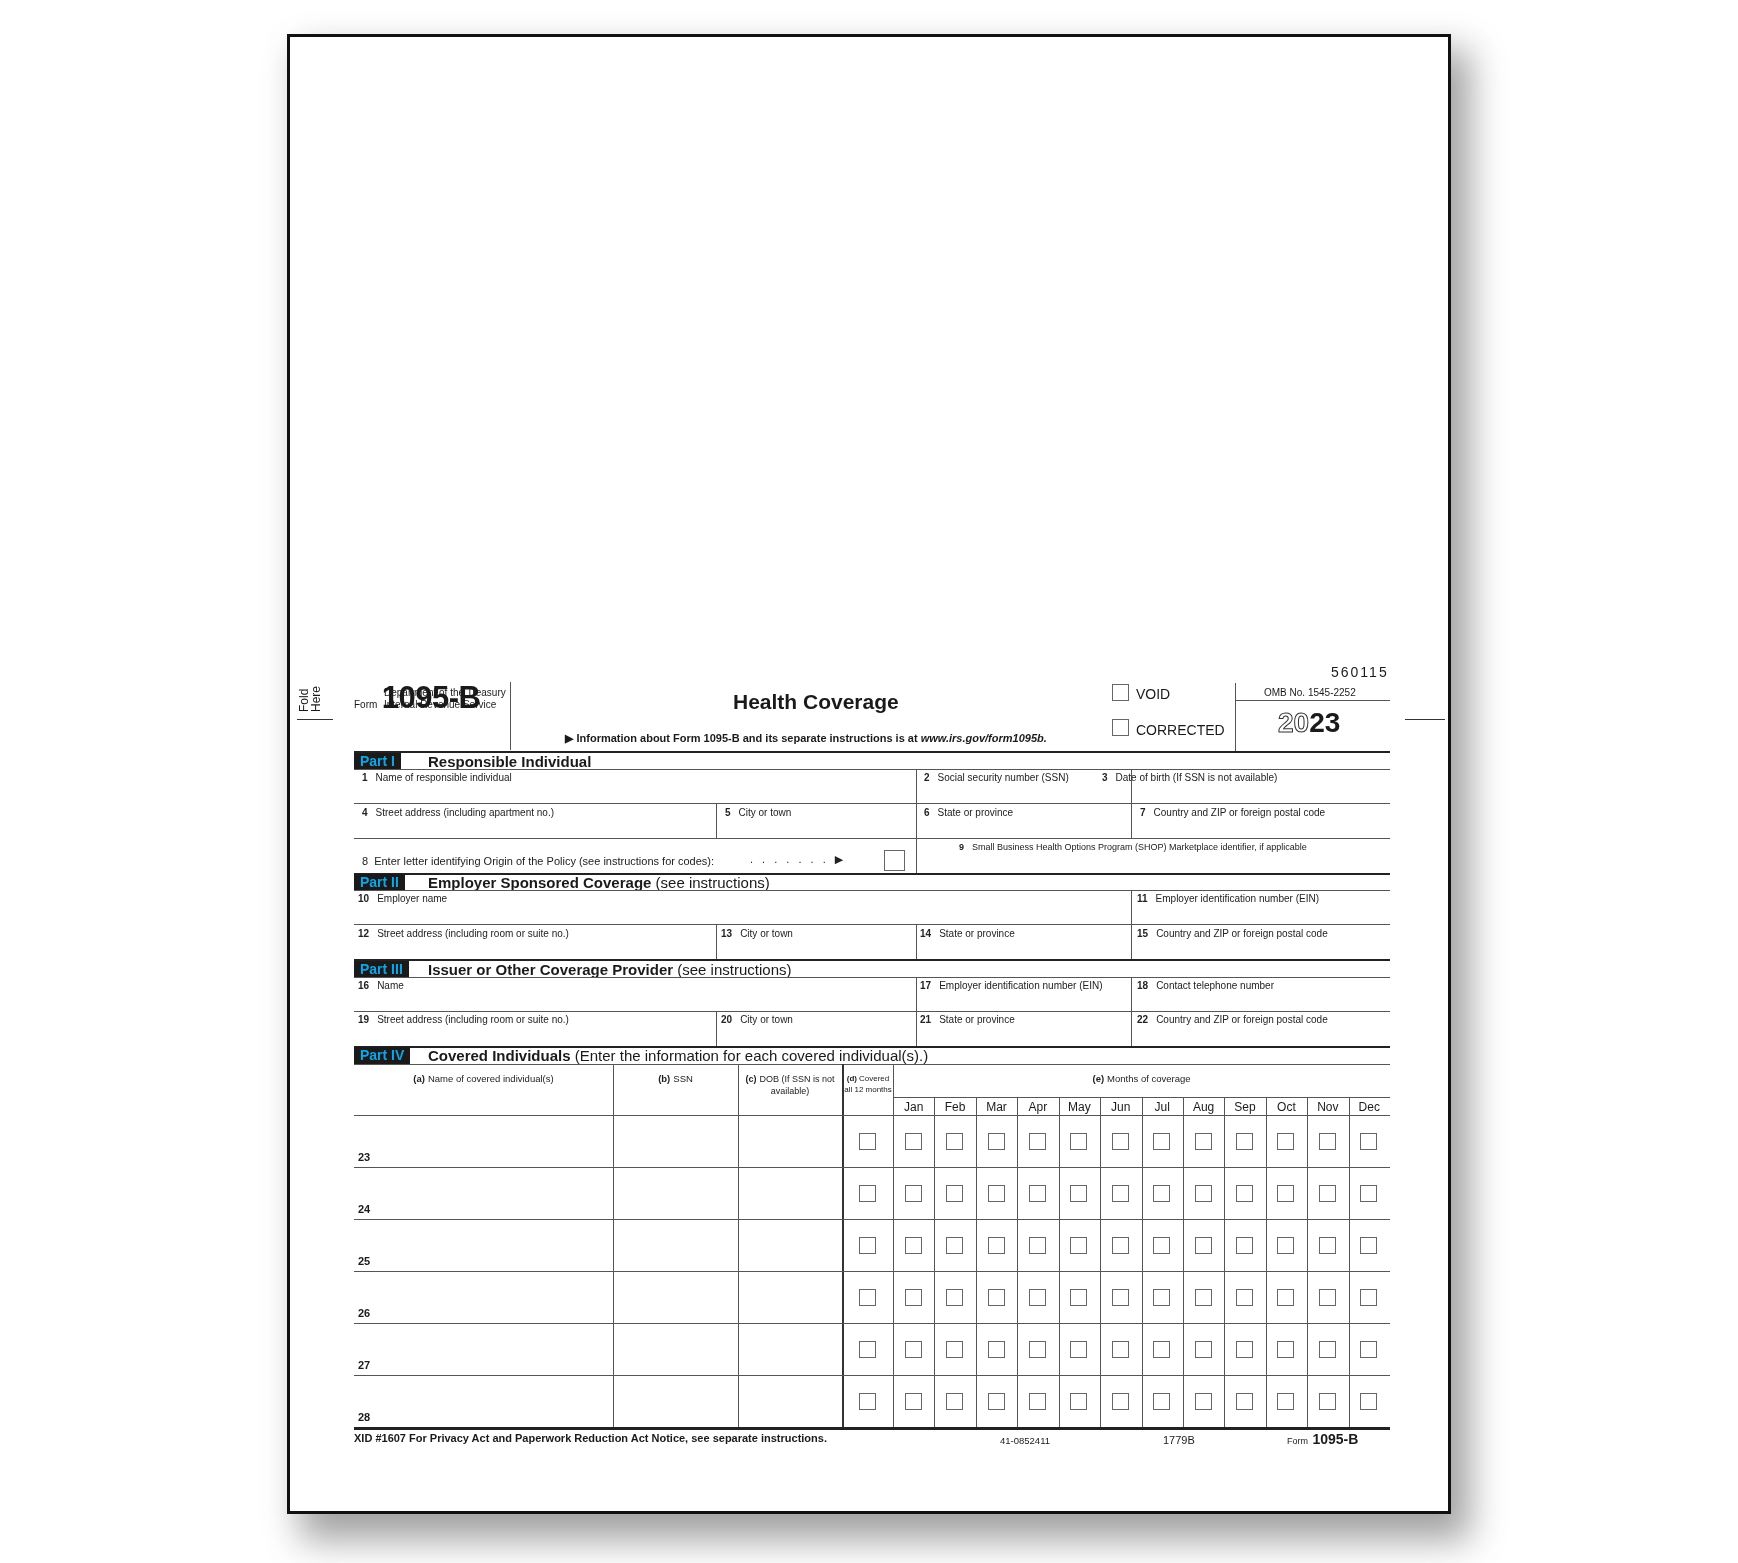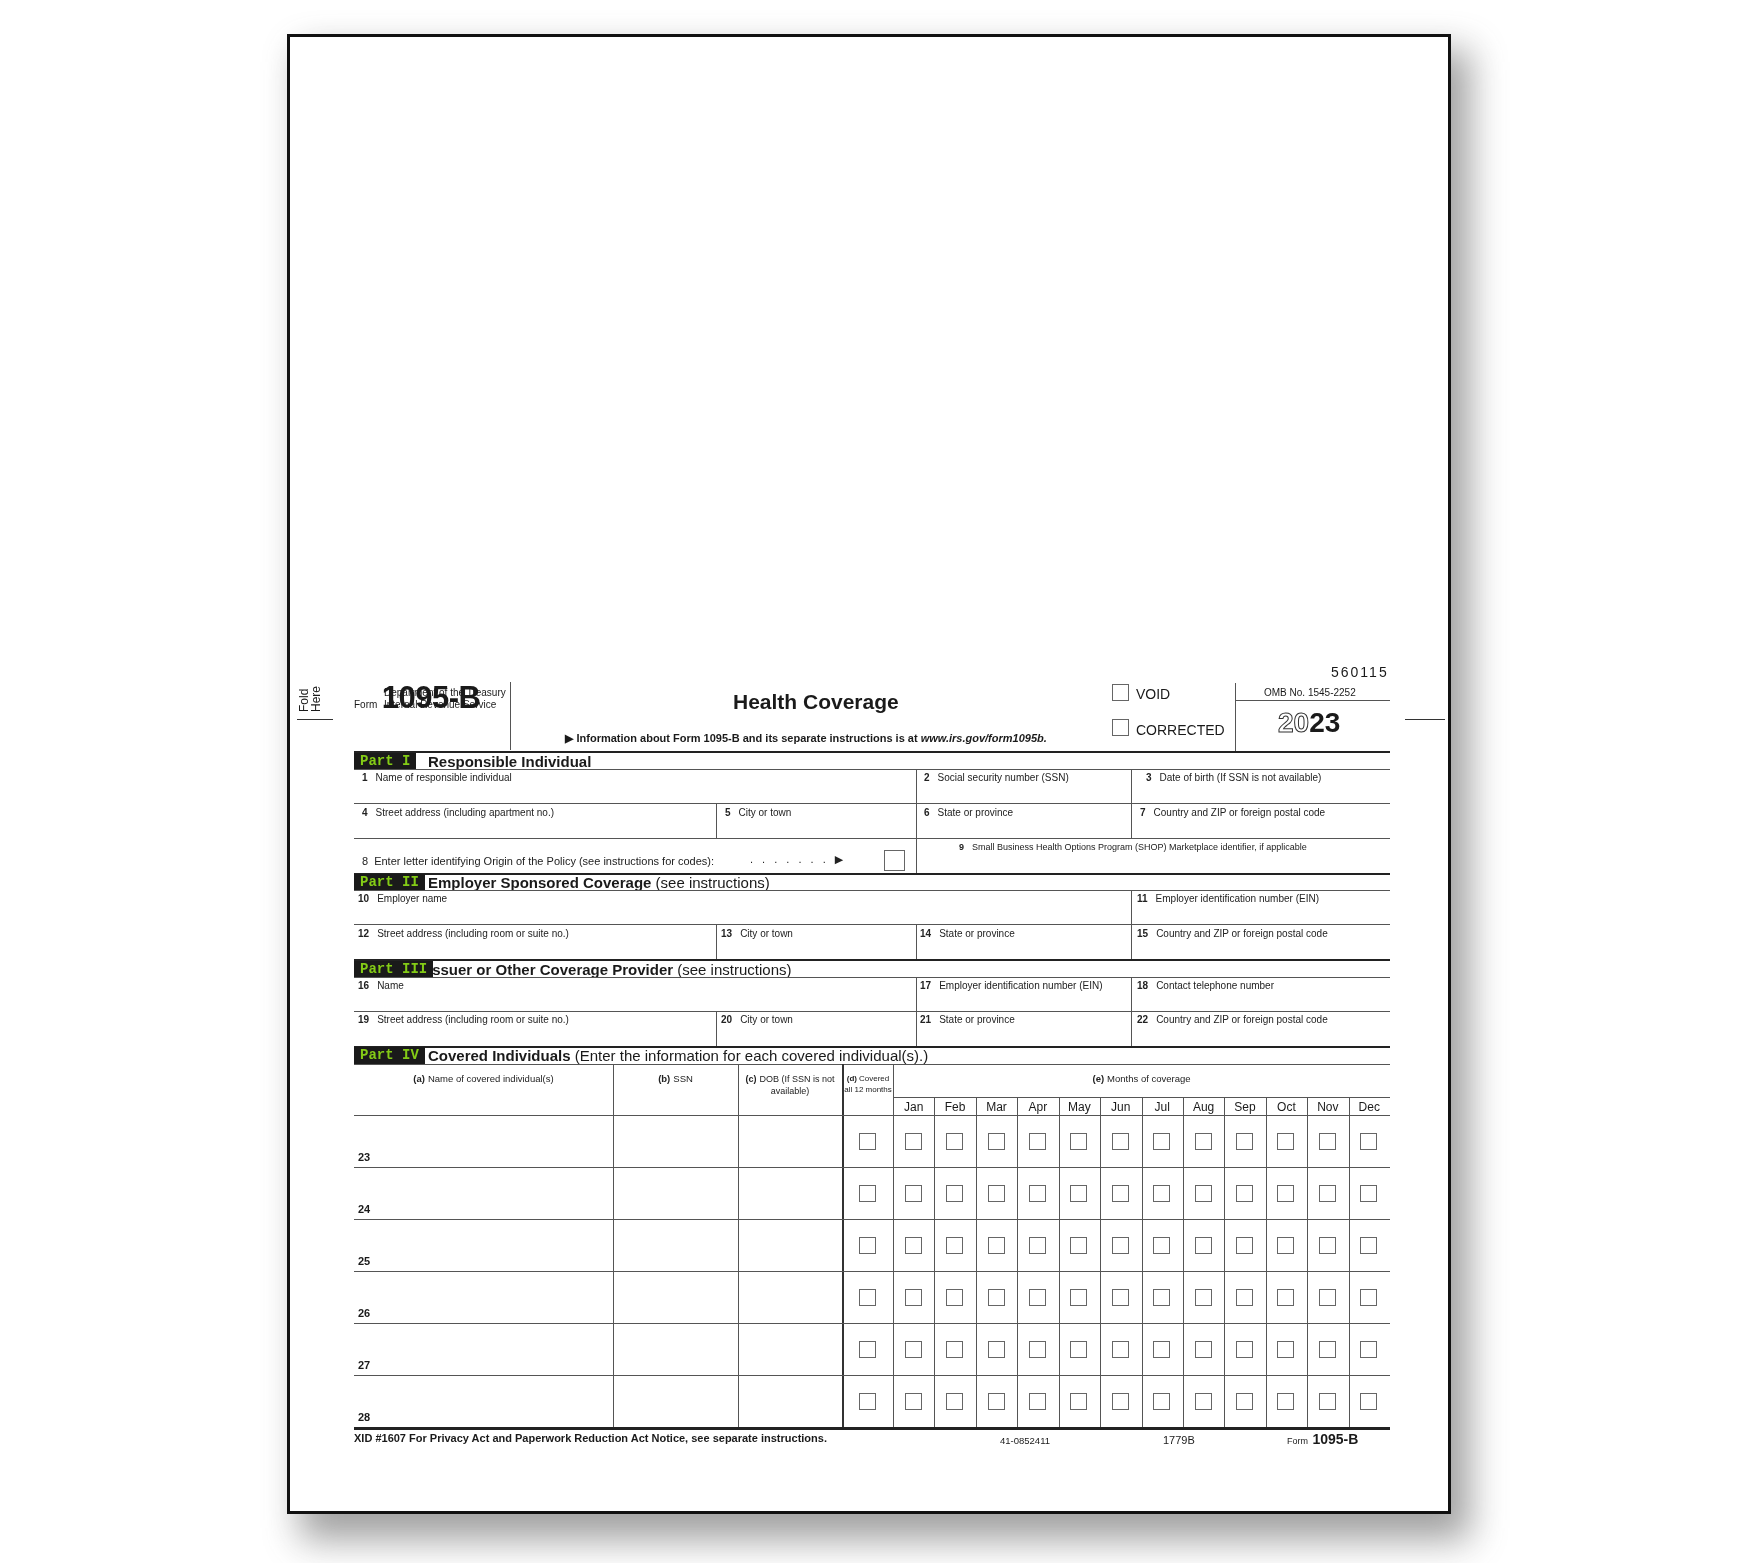--- a/index.html
+++ b/index.html
@@ -6,21 +6,21 @@
   body{width:1738px;height:1563px;position:relative;overflow:hidden;font-family:"Liberation Sans",sans-serif;color:#1a1a1a;}
   .shadow{position:absolute;left:300px;top:50px;width:1170px;height:1490px;background:#555;filter:blur(18px);opacity:.55;}
   .page{position:absolute;left:287px;top:34px;width:1164px;height:1480px;background:#fff;border:3px solid #111;box-sizing:border-box;}
   .abs{position:absolute;}
   .hl{position:absolute;height:0;border-top:1px solid #555;}
   .hl.thick{border-top:2px solid #222;}
   .vl{position:absolute;width:0;border-left:1px solid #555;}
   .vl.thick{border-left:2px solid #333;}
   .lbl{position:absolute;font-size:10px;color:#222;white-space:nowrap;}
   .lbl b{font-weight:bold;margin-right:8px;}
-  .partband{position:absolute;background:#1a1a1a;color:#84cc16;font-weight:bold;font-size:14px;padding:0 6px;height:17px;line-height:17px;font-family:Liberation Mono, monospace;}
+  .partband{position:absolute;background:#1a1a1a;color:#0ea5e9;font-weight:bold;font-size:14px;padding:0 6px;height:17px;line-height:17px;}
   .parttitle{position:absolute;font-size:15px;font-weight:bold;white-space:nowrap;}
   .parttitle span{font-weight:normal;}
   .cb{position:absolute;width:17px;height:17px;border:1px solid #666;box-sizing:border-box;background:#fff;}
   .month{position:absolute;font-size:12px;text-align:center;}
   .rownum{position:absolute;font-size:11px;font-weight:bold;}
   .fold{position:absolute;font-size:12px;transform:rotate(-90deg);transform-origin:left top;line-height:12px;}
 </style>
 </head>
 <body>
 
@@ -65,21 +65,21 @@
 <div class="hl thick" style="left:354px;top:751px;width:1036px;"></div>
 
 <div class="partband" style="left:354px;top:753px;">Part I</div>
 <div class="parttitle" style="left:428px;top:753px;"><span style="font-weight:bold;">Responsible Individual</span></div>
 <div class="hl" style="left:354px;top:769px;width:1036px;"></div>
 
 <div class="lbl" style="left:362px;top:772px;"><b>1</b><span>Name of responsible individual</span></div>
 <div class="vl" style="left:916px;top:769px;height:104px;"></div>
 <div class="lbl" style="left:924px;top:772px;"><b>2</b><span>Social security number (SSN)</span></div>
 <div class="vl" style="left:1131px;top:769px;height:69px;"></div>
-<div class="lbl" style="left:1146px;top:772px;"><b>3</b><span>Date of birth (If SSN is not available)</span></div>
+<div class="lbl" style="left:1102px;top:772px;"><b>3</b><span>Date of birth (If SSN is not available)</span></div>
 
 <div class="hl" style="left:354px;top:803px;width:1036px;"></div>
 <div class="lbl" style="left:362px;top:807px;"><b>4</b><span>Street address (including apartment no.)</span></div>
 <div class="vl" style="left:716px;top:803px;height:35px;"></div>
 <div class="lbl" style="left:725px;top:807px;"><b>5</b><span>City or town</span></div>
 <div class="lbl" style="left:924px;top:807px;"><b>6</b><span>State or province</span></div>
 <div class="lbl" style="left:1140px;top:807px;"><b>7</b><span>Country and ZIP or foreign postal code</span></div>
 
 <div class="hl" style="left:354px;top:838px;width:1036px;"></div>
 <div class="lbl" style="left:362px;top:855px;font-size:11px;"><b style="font-weight:normal;margin-right:6px;">8</b><span>Enter letter identifying Origin of the Policy (see instructions for codes):</span></div>

